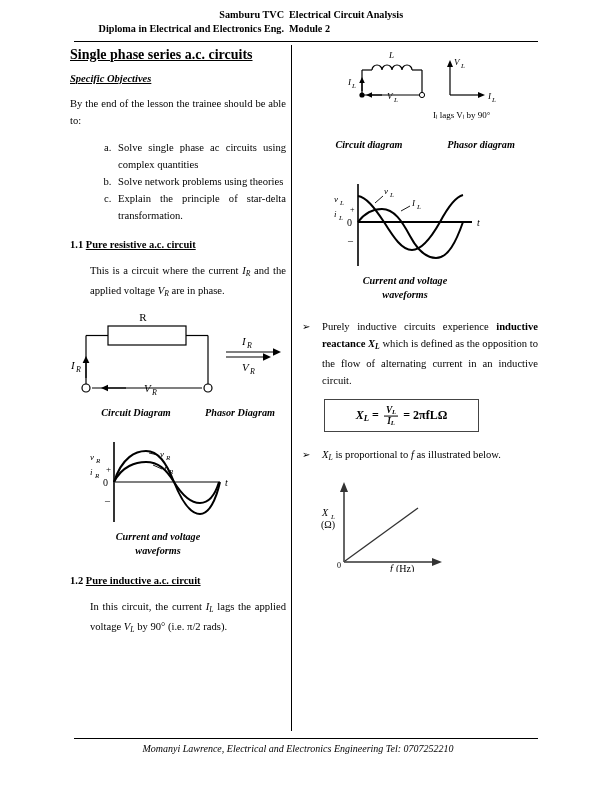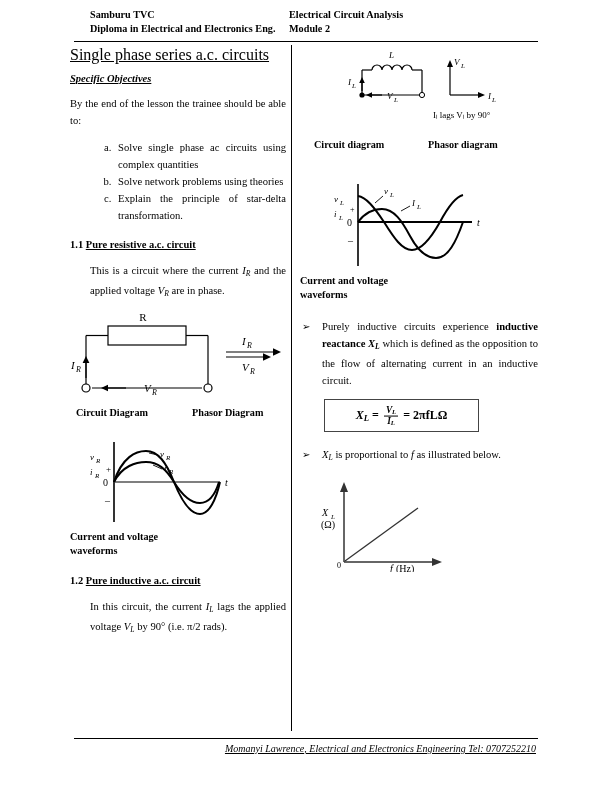--- a/index.html
+++ b/index.html
@@ -27,22 +27,23 @@
     position: absolute;
     left: 74px;
     top: 8px;
     width: 464px;
     font-weight: bold;
     font-size: 10.2px;
     line-height: 14.2px;
   }
   .header .col-l {
     position: absolute;
-    left: 16px; top: 0;
+    left: 0; top: 0;
     width: 210px;
+    text-align: right;
   }
   .header .col-r {
     position: absolute;
     left: 215px; top: 0;
     width: 250px;
   }
   .header-rule {
     position: absolute;
     left: 74px;
     top: 41px;
@@ -69,22 +70,22 @@
     width: 216px;
   }
   .col-right {
     position: absolute;
     left: 300px;
     top: 48px;
     width: 238px;
   }
 
   .h-section {
-    font-size: 16px;
-    font-weight: normal;
+    font-size: 14px;
+    font-weight: bold;
     text-decoration: underline;
     margin: 0 0 12px 0;
     line-height: 13px;
   }
   .h-objectives {
     font-size: 10.5px;
     font-weight: bold;
     font-style: italic;
     text-decoration: underline;
     margin: 0 0 11px 0;
@@ -137,22 +138,23 @@
   .sub {
     font-size: 0.72em;
     vertical-align: -0.28em;
     font-style: italic;
   }
   b.bd { font-weight: bold; }
 
   .caption {
     font-size: 10.2px;
     font-weight: bold;
-    text-align: left;
+    text-align: center;
     line-height: 14px;
+    font-style: italic;
   }
 
   .fig { position: relative; }
 
   
   .formula-box {
     position: relative;
     margin: 6px 0 14px 24px;
     width: 155px;
     height: 33px;
@@ -184,27 +186,26 @@
   .footer-rule {
     position: absolute;
     left: 74px;
     top: 738px;
     width: 464px;
     height: 0;
     border-top: 1.8px solid #000;
   }
   .footer-text {
     position: absolute;
-    left: 72px;
+    left: 66px;
     top: 743px;
     width: 464px;
-    text-align: right;
+    text-align: center;
     font-style: italic;
     font-size: 10px;
-    text-decoration: underline;
   }
 
   svg { display: block; }
   svg text { font-family: "Liberation Serif", serif; }
 </style>
 </head>
 <body>
 
 <div class="page">
 

